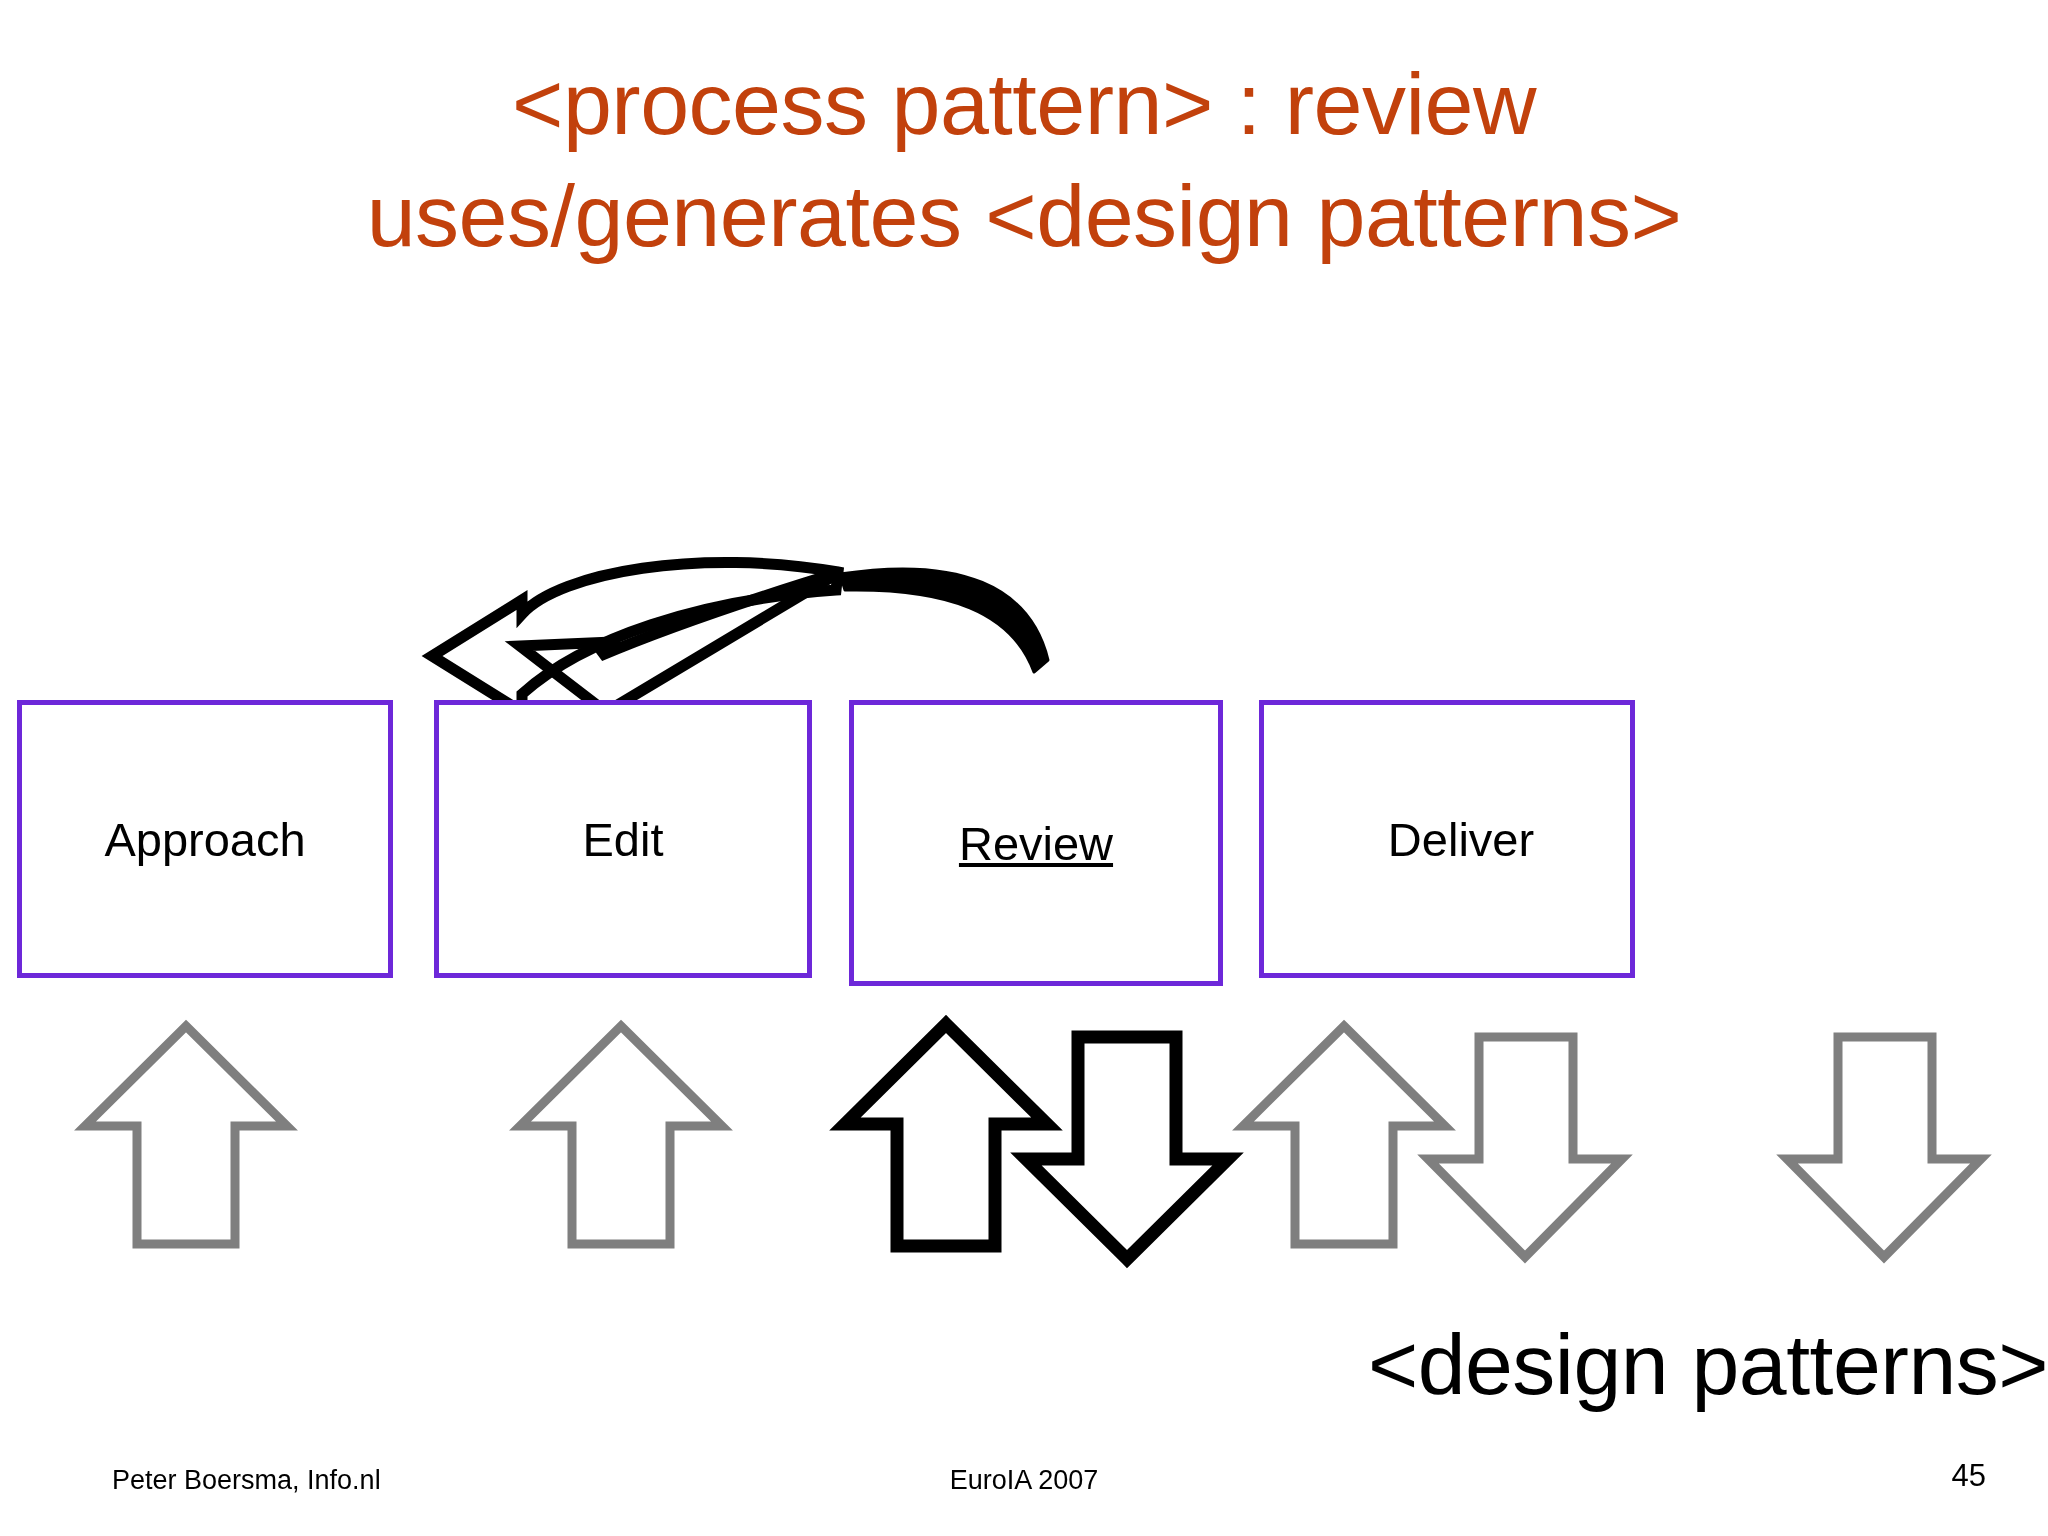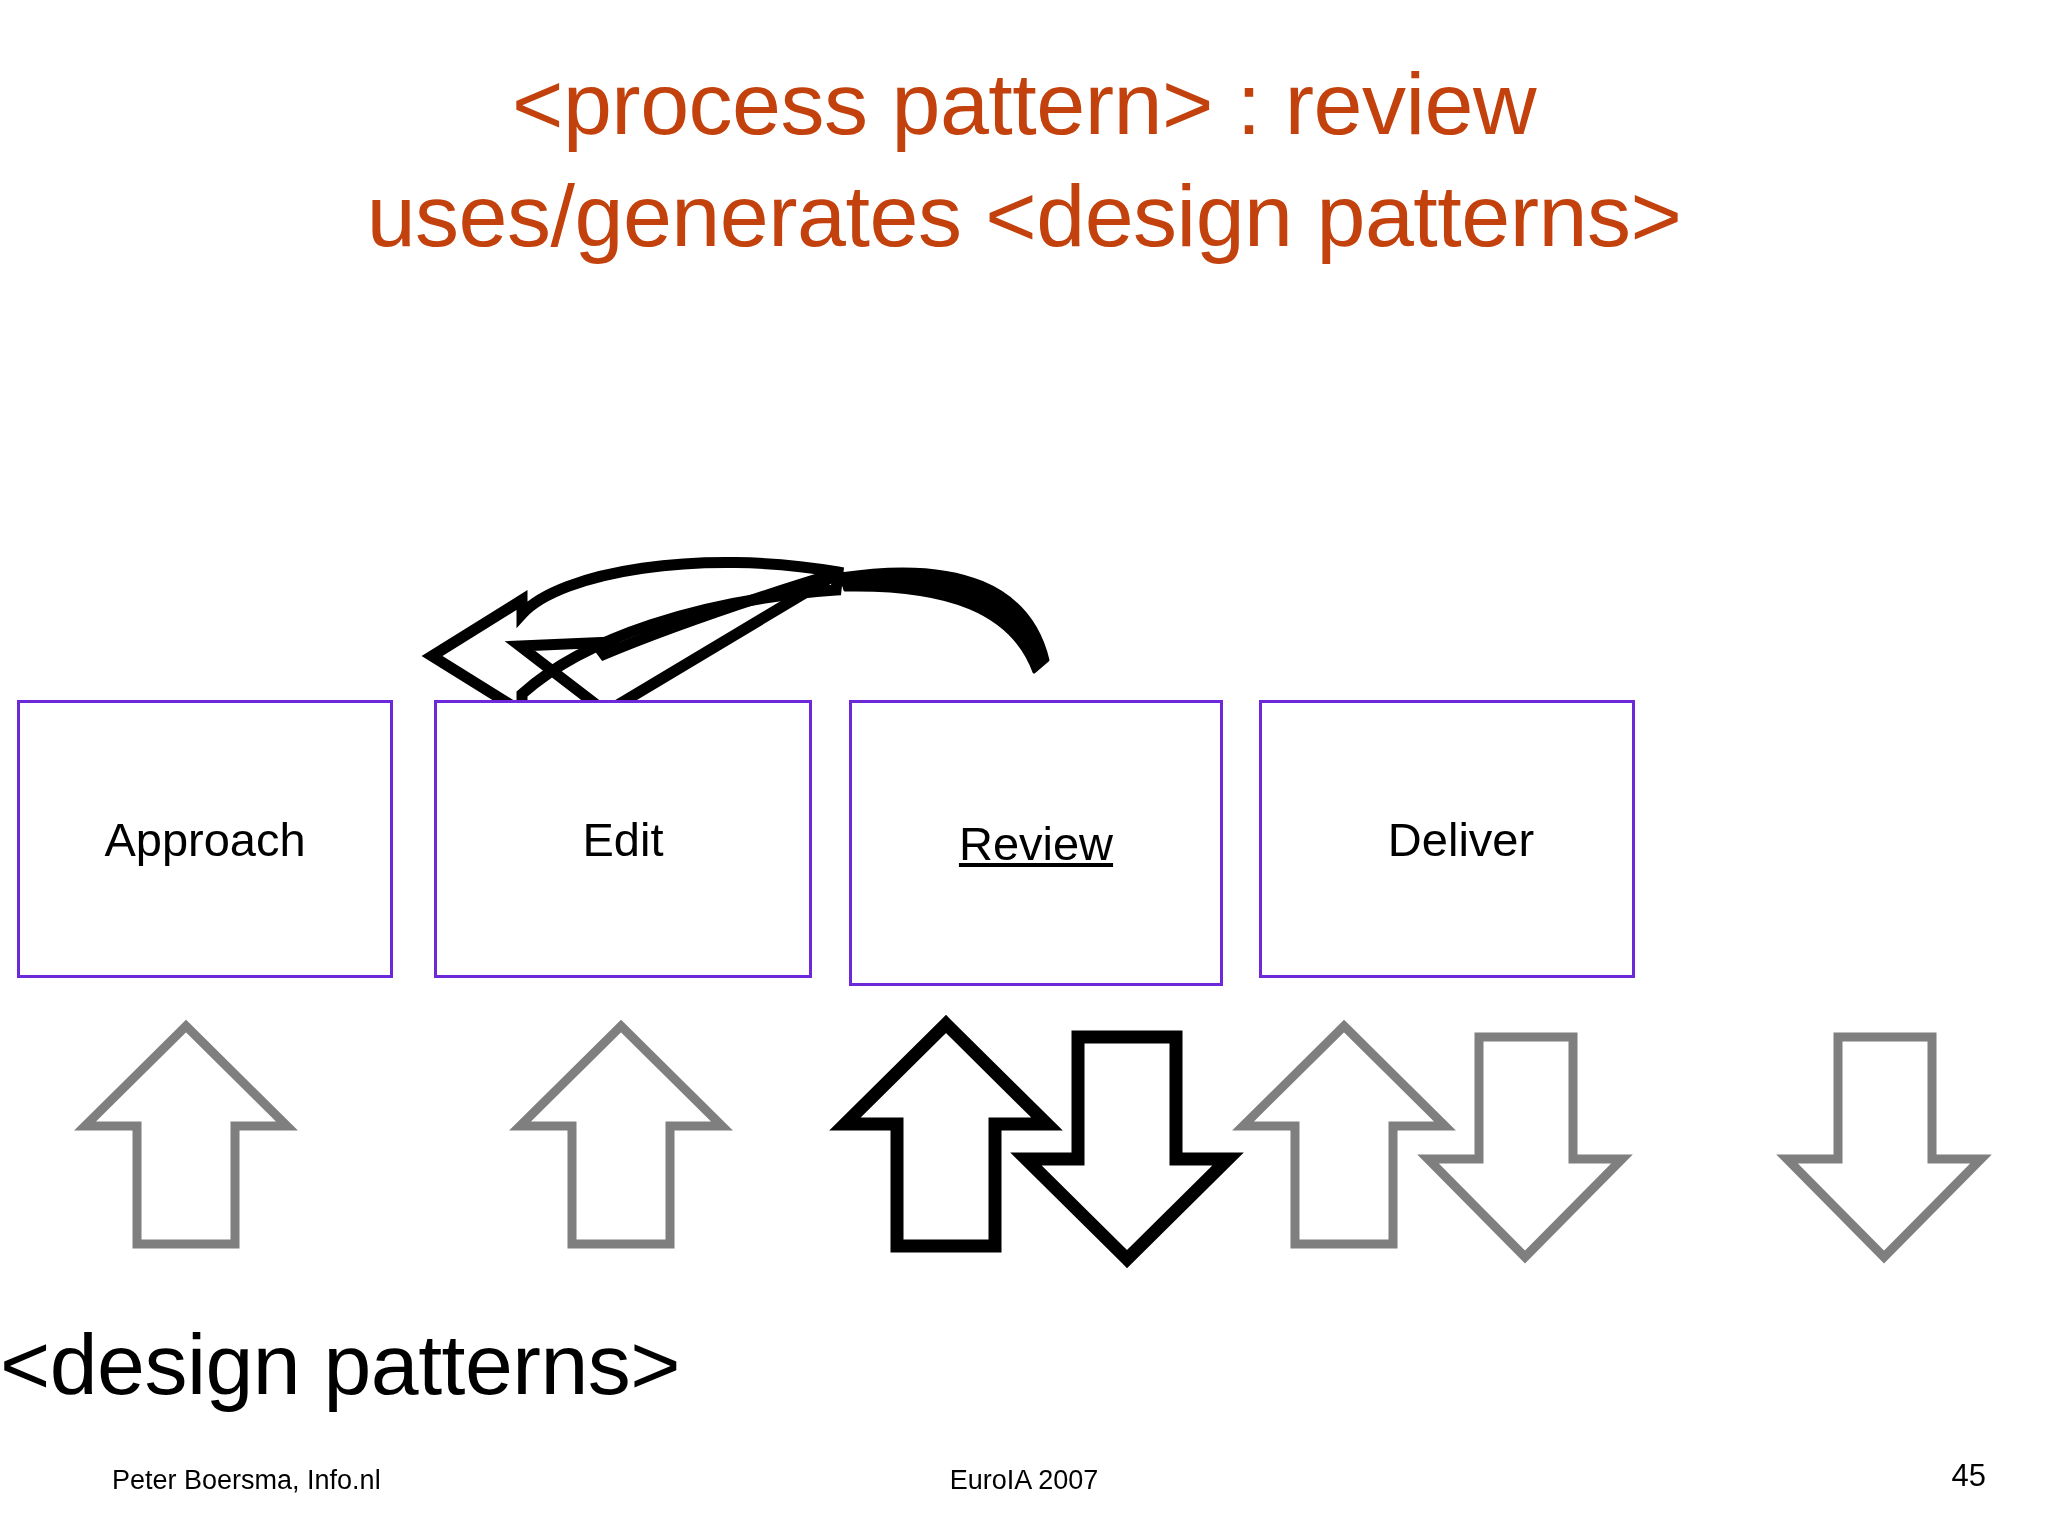--- a/index.html
+++ b/index.html
@@ -41,40 +41,40 @@
     top: 0;
     width: 2048px;
     height: 1536px;
   }
 
   
   .stage-box {
     position: absolute;
     box-sizing: border-box;
     background: #ffffff;
-    border: 3px solid #6d28d9;
+    border: 5px solid #6d28d9;
     display: flex;
     align-items: center;
     justify-content: center;
   }
   .stage-label {
     font-size: 47px;
     line-height: 47px;
     color: #000000;
     font-weight: 400;
     white-space: nowrap;
   }
 
   
   #bottom-caption {
     position: absolute;
     left: 0;
     top: 1312px;
     width: 2048px;
-    text-align: left;
+    text-align: right;
     font-size: 86px;
     line-height: 104px;
     color: #000000;
     font-weight: 400;
     letter-spacing: -0.5px;
   }
 
   
   #footer-left {
     position: absolute;

